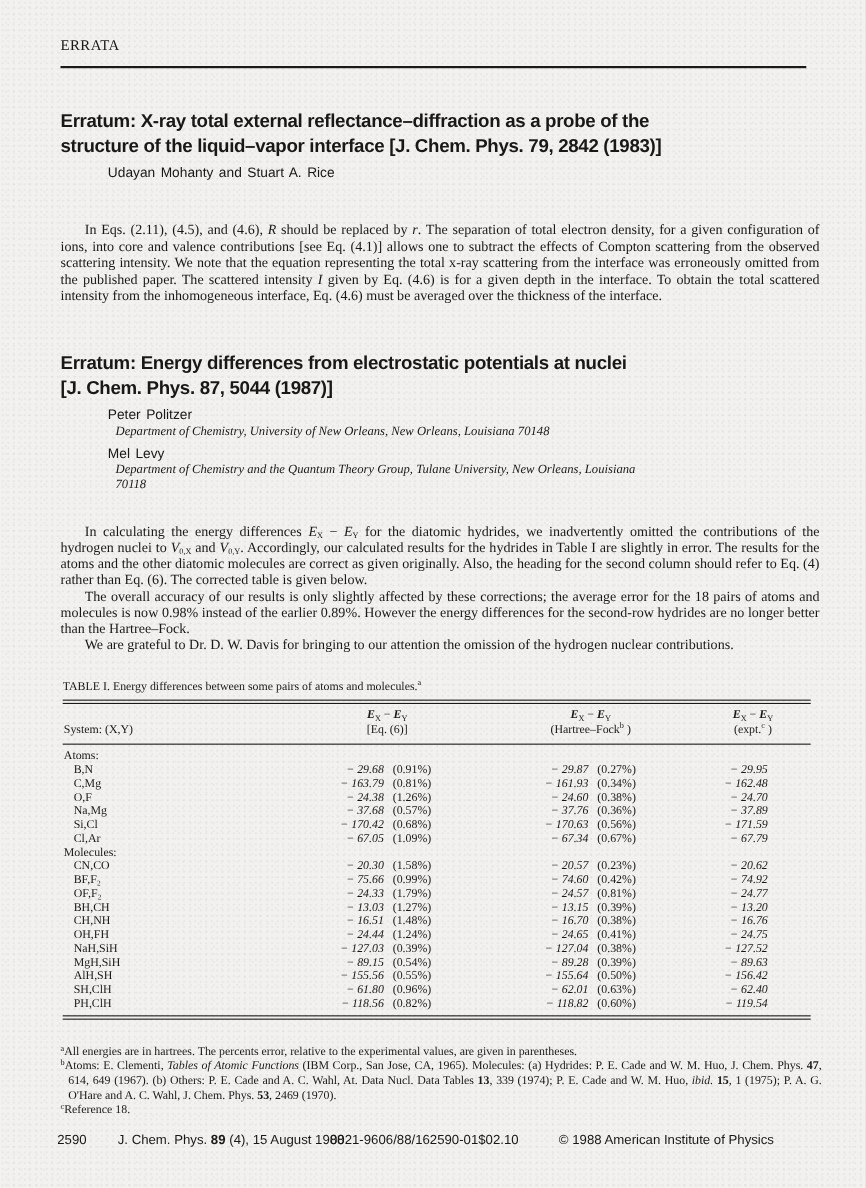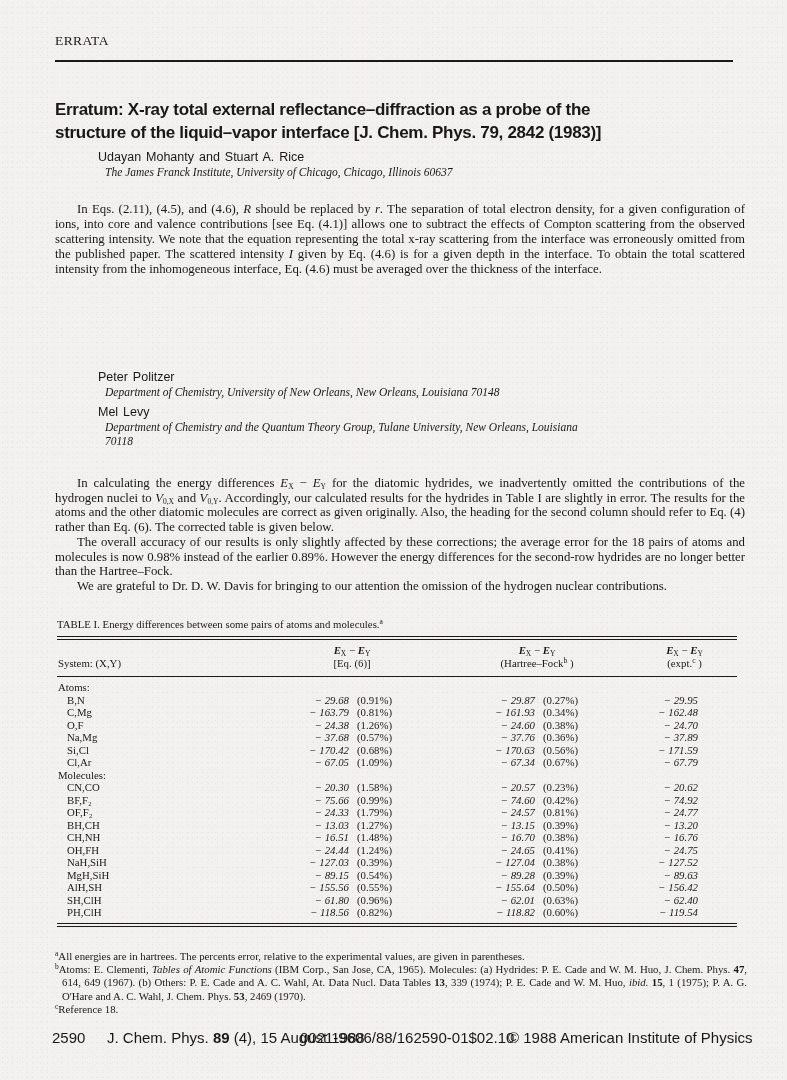--- a/index.html
+++ b/index.html
@@ -49,43 +49,46 @@
   .trow { display:grid; grid-template-columns:175px 117px 73px 113px 65px 98px 1fr; line-height:12.5px; }
   .c-sys { padding-left:10px; }
   .c-num { text-align:right;font-style:italic; }
   .c-pct { padding-left:8px; }
   .sec-label { line-height:12.5px; padding-left:1px; }
 
   .footnotes { left:55px; top:950px; width:692px; font-size:10.8px; line-height:13.2px; }
   .footnotes p { margin:0; padding-left:7px; text-indent:-7px; text-align:justify; }
 
   .footer { left:0; top:1029px; width:686px; height:16px;
-            font-family:"Liberation Sans","DejaVu Sans",sans-serif; font-size:15px; }
+            font-family:"Liberation Sans","DejaVu Sans",sans-serif; font-size:12px; }
   .footer span.fitem { position:absolute; top:0; white-space:nowrap; }
   .f-page { left:52px; } .f-journal { left:107px; } .f-issn { left:300px; } .f-copy { left:508px; }
 </style>
 </head>
 <body>
 
 <div class="page">
 
   <div class="abs masthead">ERRATA</div>
   <div class="abs masthead-rule"></div>
 
   <div class="abs art-title t1">
       <div>Erratum: X-ray total external reflectance–diffraction as a probe of the</div>
       <div>structure of the liquid–vapor interface [J. Chem. Phys. 79, 2842 (1983)]</div>
     </div>
   <div class="abs authors" style="top:150px;">Udayan Mohanty and Stuart A. Rice</div>
-  <div class="abs affil" style="top:165px;">The James Franck Institute, University of Chicago, Chicago, Illinois 60637</div>
 
   <div class="abs bodytext" id="e1-body">
     <p><span>In Eqs. (2.11), (4.5), and (4.6), </span><i>R</i><span> should be replaced by </span><i>r</i><span>. The separation of total electron density, for a given configuration of ions, into core and valence contributions [see Eq. (4.1)] allows one to subtract the effects of Compton scattering from the observed scattering intensity. We note that the equation representing the total x-ray scattering from the interface was erroneously omitted from the published paper. The scattered intensity </span><i>I</i><span> given by Eq. (4.6) is for a given depth in the interface. To obtain the total scattered intensity from the inhomogeneous interface, Eq. (4.6) must be averaged over the thickness of the interface.</span></p>
   </div>
 
+  <div class="abs art-title t2">
+      <div>Erratum: Energy differences from electrostatic potentials at nuclei</div>
+      <div>[J. Chem. Phys. 87, 5044 (1987)]</div>
+    </div>
   <div class="abs authors" style="top:370px;">Peter Politzer</div>
   <div class="abs affil" style="top:385px;">Department of Chemistry, University of New Orleans, New Orleans, Louisiana 70148</div>
   <div class="abs authors" style="top:405px;">Mel Levy</div>
   <div class="abs affil" style="top:420px;">
       <div>Department of Chemistry and the Quantum Theory Group, Tulane University, New Orleans, Louisiana</div>
       <div>70118</div>
     </div>
 
   <div class="abs bodytext" id="e2-body">
     <p><span>In calculating the energy differences </span><span><i>E</i><sub>X</sub><span> − </span><i>E</i><sub>Y</sub></span><span> for the diatomic hydrides, we inadvertently omitted the contributions of the hydrogen nuclei to </span><span><i>V</i><sub>0,X</sub></span><span> and </span><span><i>V</i><sub>0,Y</sub></span><span>. Accordingly, our calculated results for the hydrides in Table I are slightly in error. The results for the atoms and the other diatomic molecules are correct as given originally. Also, the heading for the second column should refer to Eq. (4) rather than Eq. (6). The corrected table is given below.</span></p>

